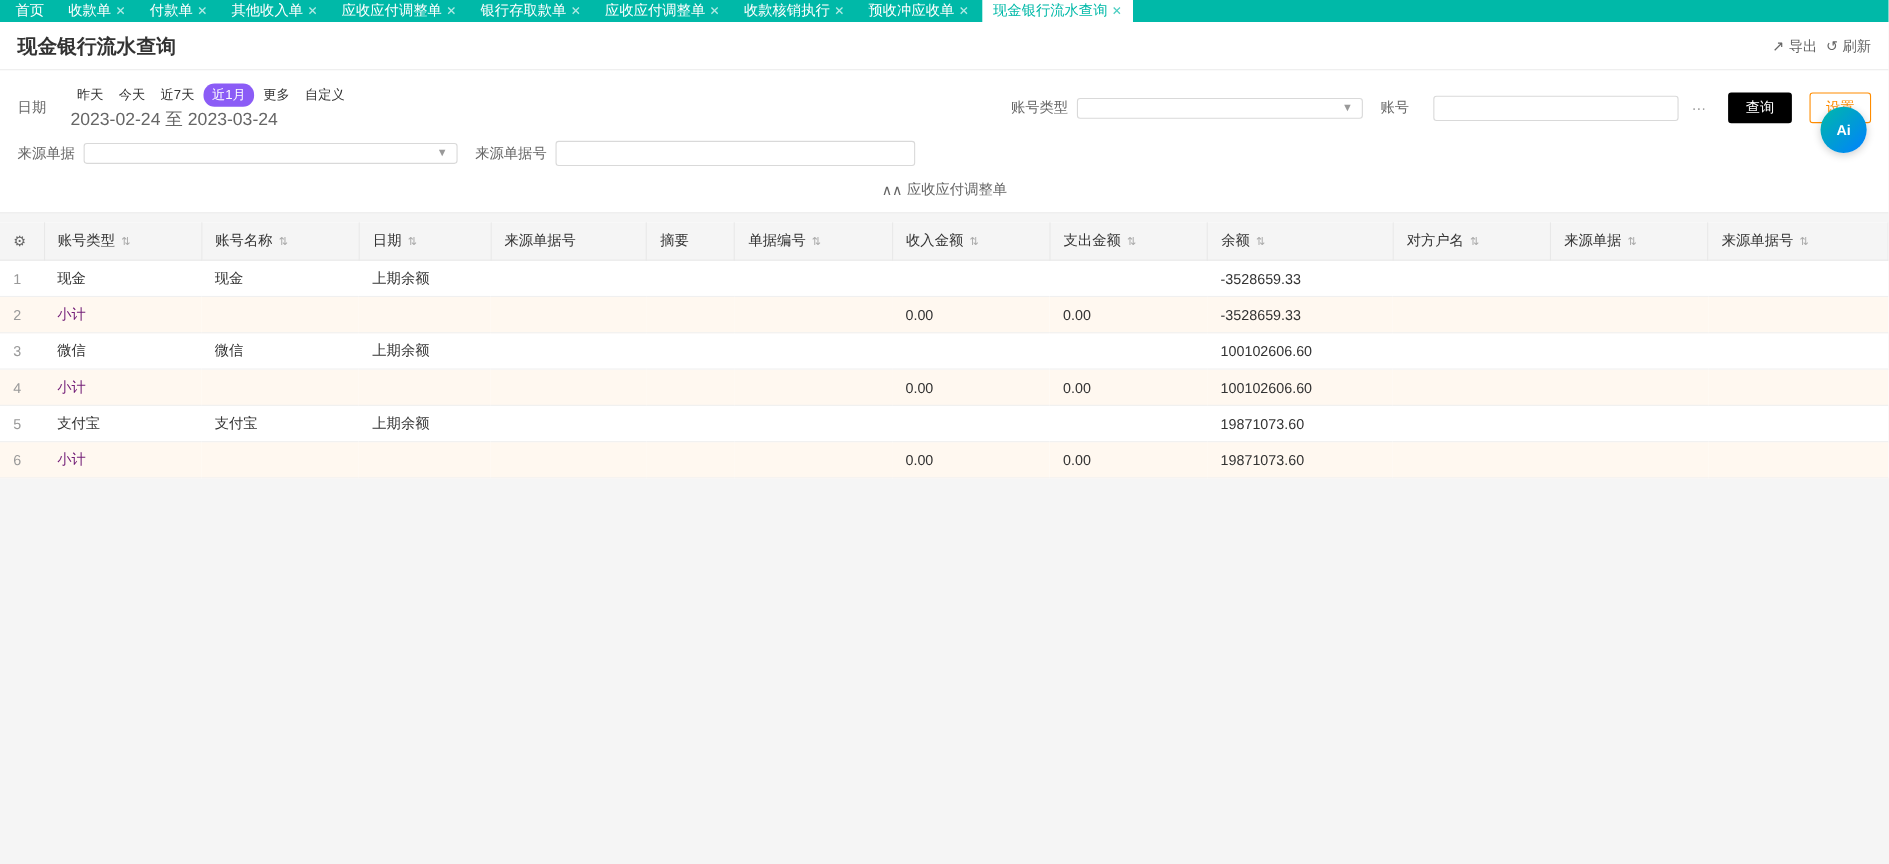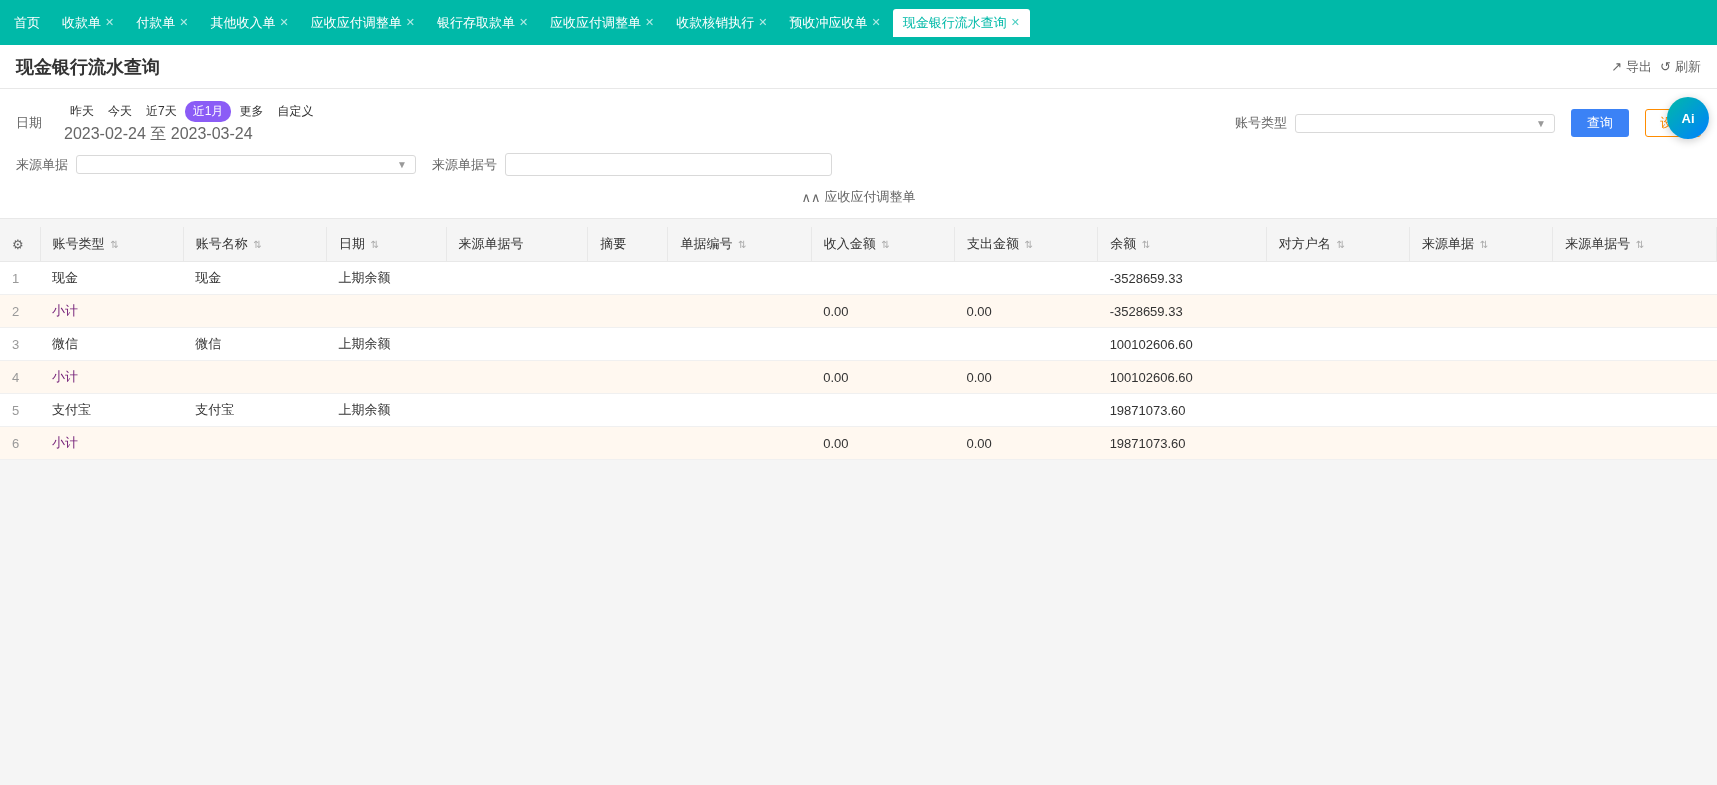--- a/index.html
+++ b/index.html
@@ -3,21 +3,21 @@
   <meta charset="utf-8">
   <style>
     * { box-sizing: border-box; margin: 0; padding: 0; font-family: 'Microsoft YaHei', Arial, sans-serif; font-size: 13px; }
     body { background: #f5f5f5; min-height: 785px; overflow-x: auto; }
 
     
     .top-nav {
       display: flex;
       align-items: center;
       background: #00b9a8;
-      height: 45px;
+      height: 20px;
       padding: 0 4px;
       gap: 2px;
       flex-wrap: nowrap;
       overflow: hidden;
     }
     .nav-item {
       display: flex;
       align-items: center;
       height: 28px;
       padding: 0 10px;
@@ -109,21 +109,21 @@
     }
     .filter-input input {
       border: none;
       outline: none;
       flex: 1;
       font-size: 13px;
       width: 100%;
     }
     .ellipsis-btn { color: #999; cursor: pointer; padding: 0 4px; }
     .query-btn {
-      background: #3b82f6;
+      background: #000000;
       color: #fff;
       border: none;
       border-radius: 3px;
       padding: 5px 16px;
       cursor: pointer;
       font-size: 13px;
     }
     .settings-btn {
       background: #fff;
       color: #ff8c00;
@@ -178,21 +178,21 @@
     }
     tbody td.number { text-align: left; }
     tbody td.orange { color: #701a75; }
     .row-num { color: #999; width: 40px; }
     .gear-icon { color: #666; cursor: pointer; }
     .chevron-icon { color: #999; font-size: 10px; }
 
     
     .ai-badge {
       position: fixed;
-      right: 8px;
+      right: 20px;
       top: 97px;
       background: linear-gradient(135deg, #00b9a8, #0080ff);
       color: #fff;
       border-radius: 50%;
       width: 42px;
       height: 42px;
       display: flex;
       align-items: center;
       justify-content: center;
       font-size: 16px;
@@ -279,20 +279,27 @@
     </div>
 
     <div class="filter-group" style="max-width:320px;">
       <span class="filter-label">账号类型</span>
       <div class="filter-select" style="flex:1;">
         <span></span>
         <span class="chevron-icon">▼</span>
       </div>
     </div>
 
+    <div class="filter-group" style="max-width:300px;">
+      <span class="filter-label">账号</span>
+      <div class="filter-input" style="flex:1;">
+        <input type="text" style="">
+      </div>
+      <span class="ellipsis-btn">···</span>
+    </div>
 
     <button class="query-btn">查询</button>
     <button class="settings-btn">设置</button>
   </div>
 
   <div class="filter-row">
 
     <div class="filter-group" style="max-width:400px;">
       <span class="filter-label">来源单据</span>
       <div class="filter-select" style="flex:1;">

